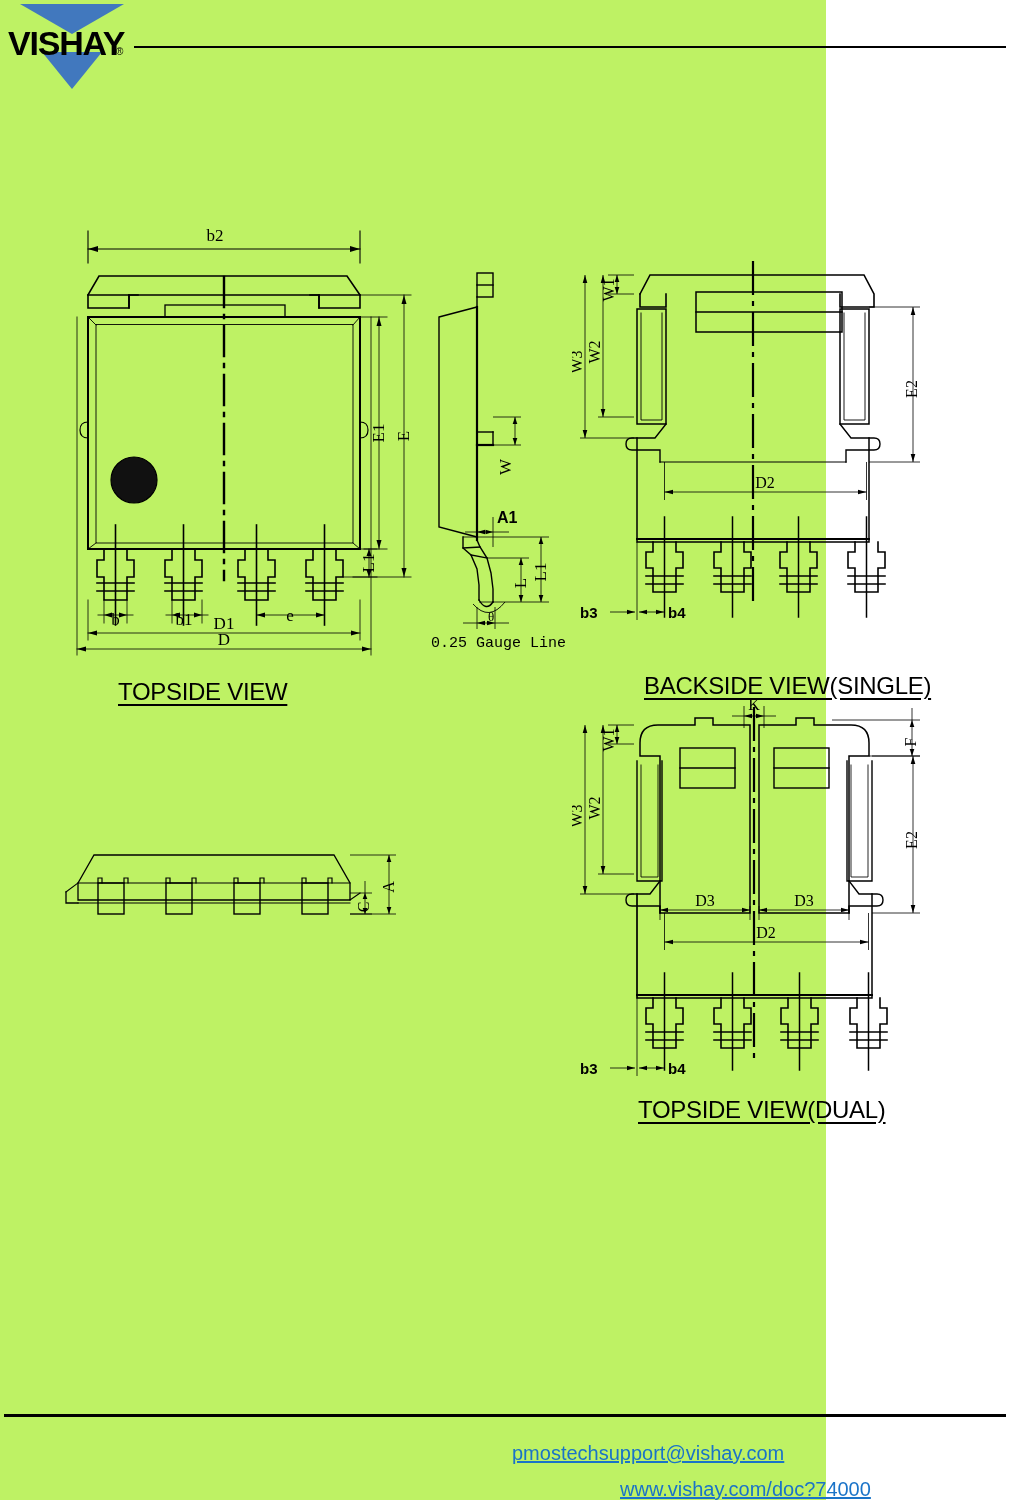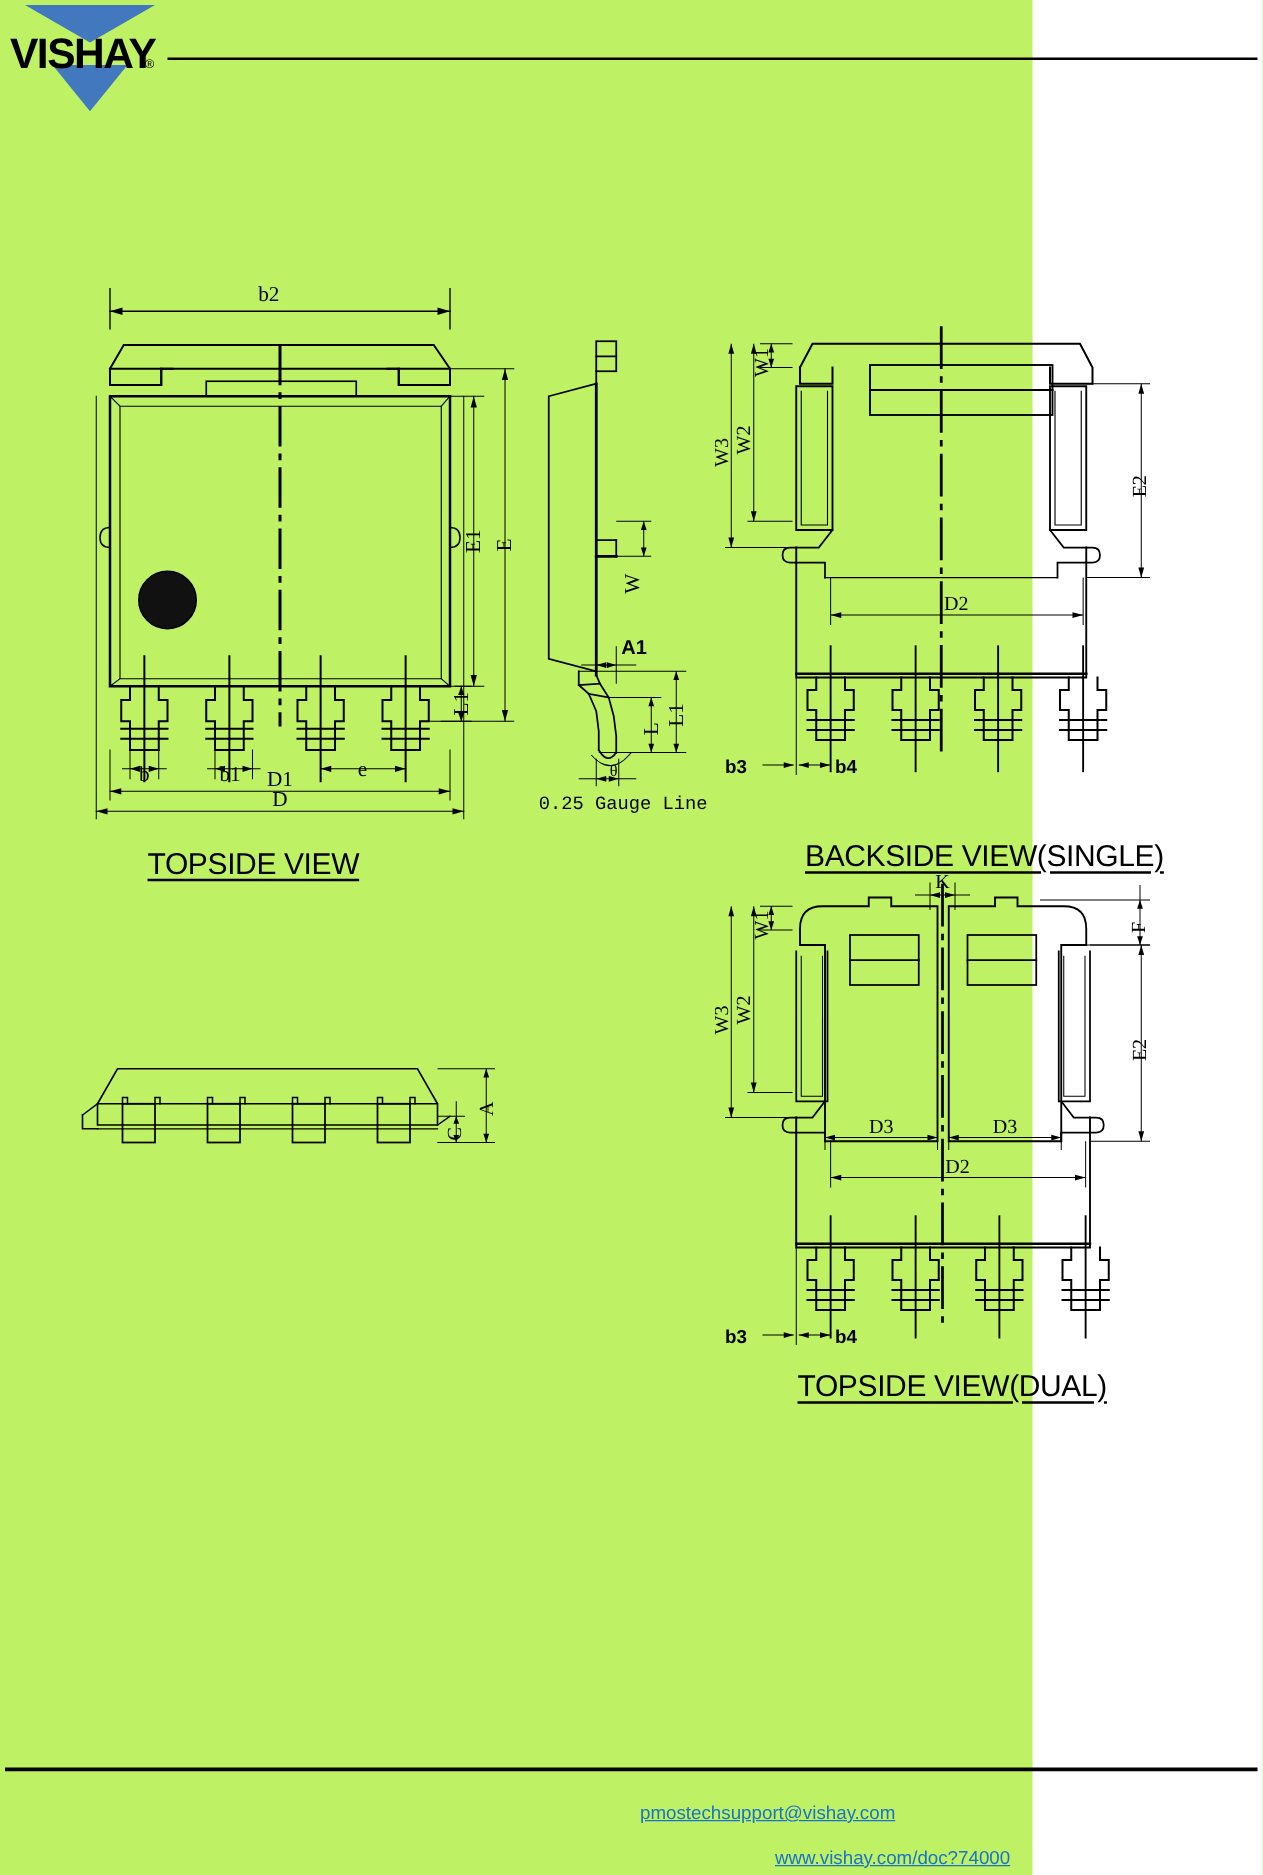--- a/index.html
+++ b/index.html
@@ -80,21 +80,21 @@
     left: 4px; top: 1414px;
     width: 1002px;
     height: 0;
     border-top: 3px solid #000;
   }
   .footer-link {
     position: absolute;
     color: #1a73c8;
     text-decoration: underline;
     font-family: "Liberation Sans", sans-serif;
-    font-size: 15px;
+    font-size: 20px;
     white-space: nowrap;
   }
   .footer-email { left: 512px; top: 1442px; }
   .footer-url   { left: 620px; top: 1478px; }
 
   
   .dwg {
     position: absolute;
   }
   .dwg svg { display: block; }

